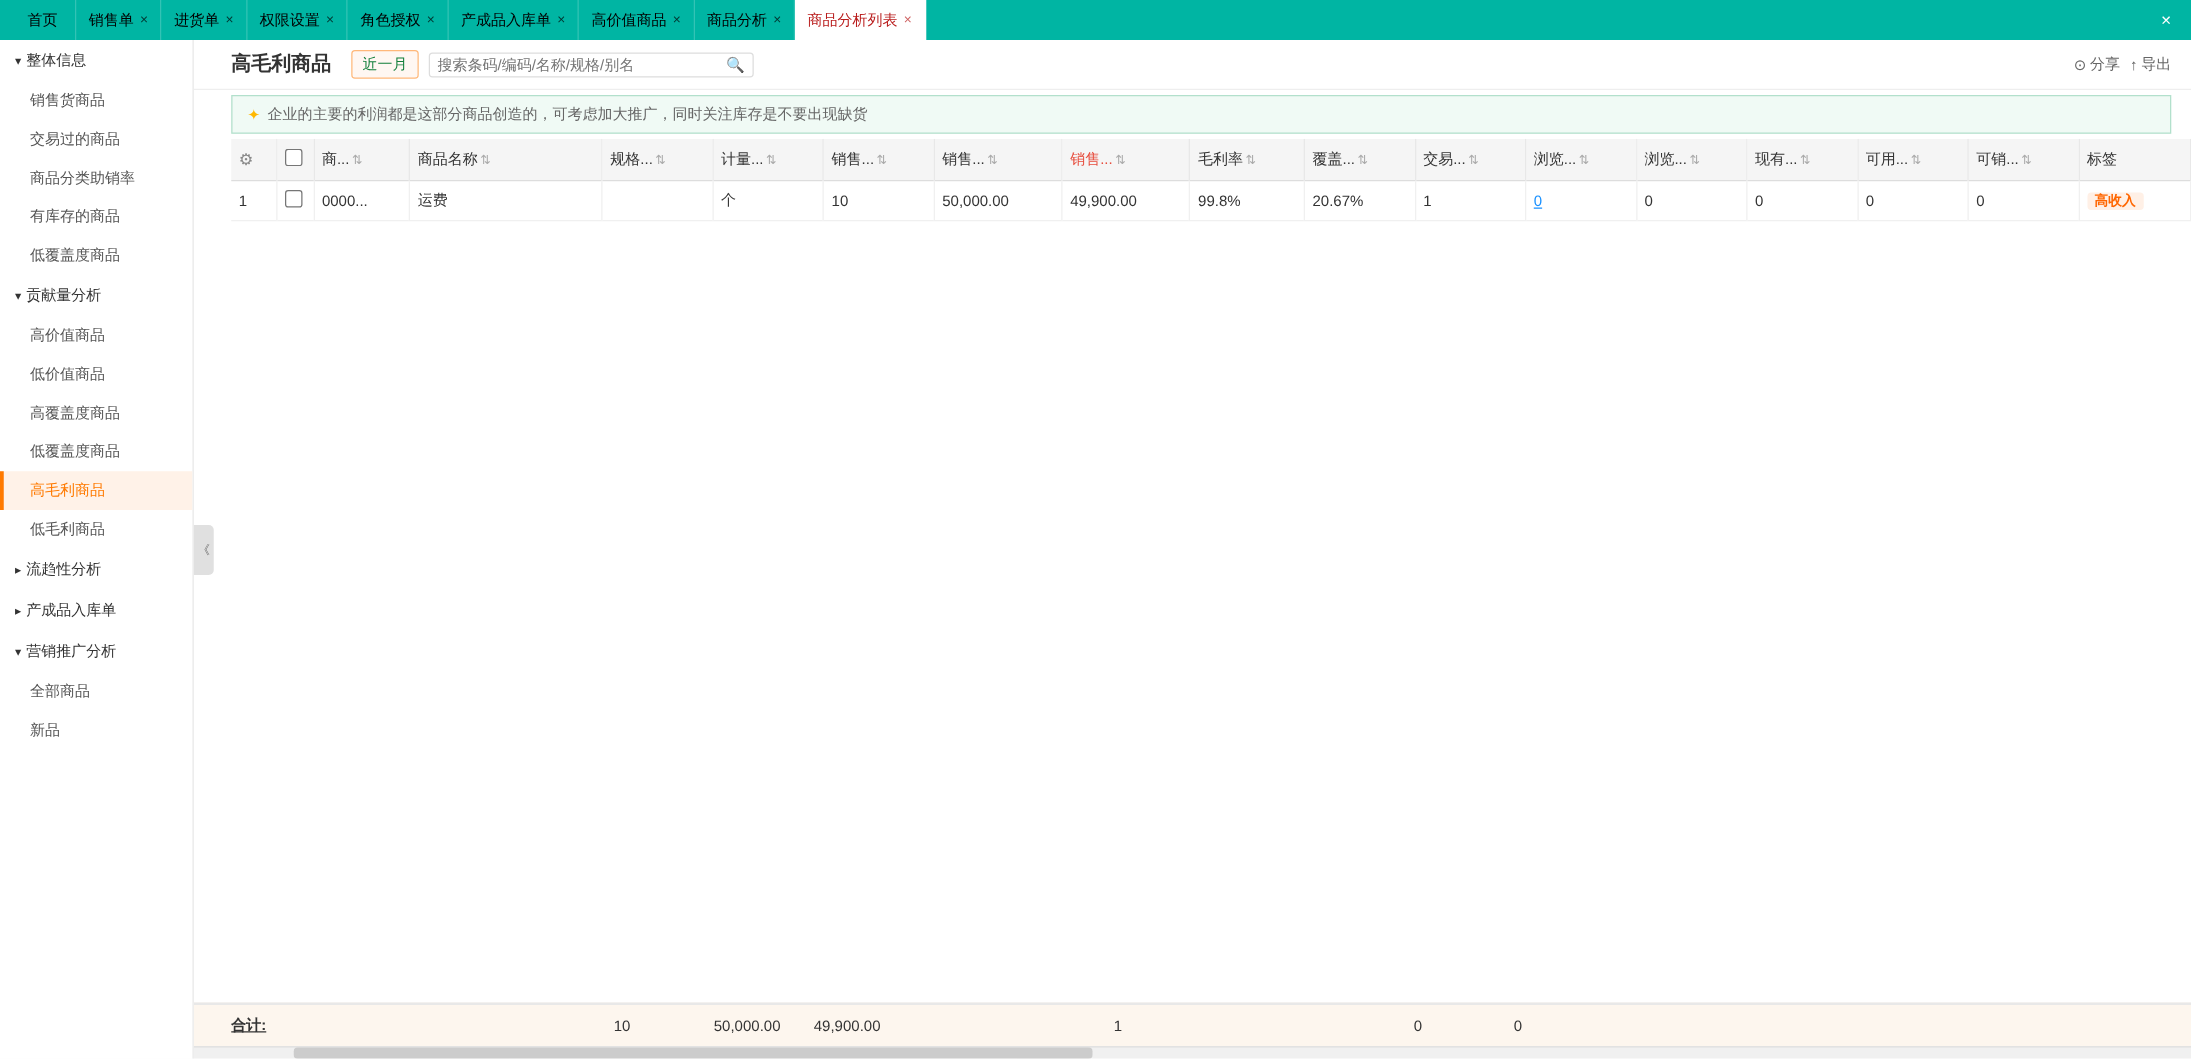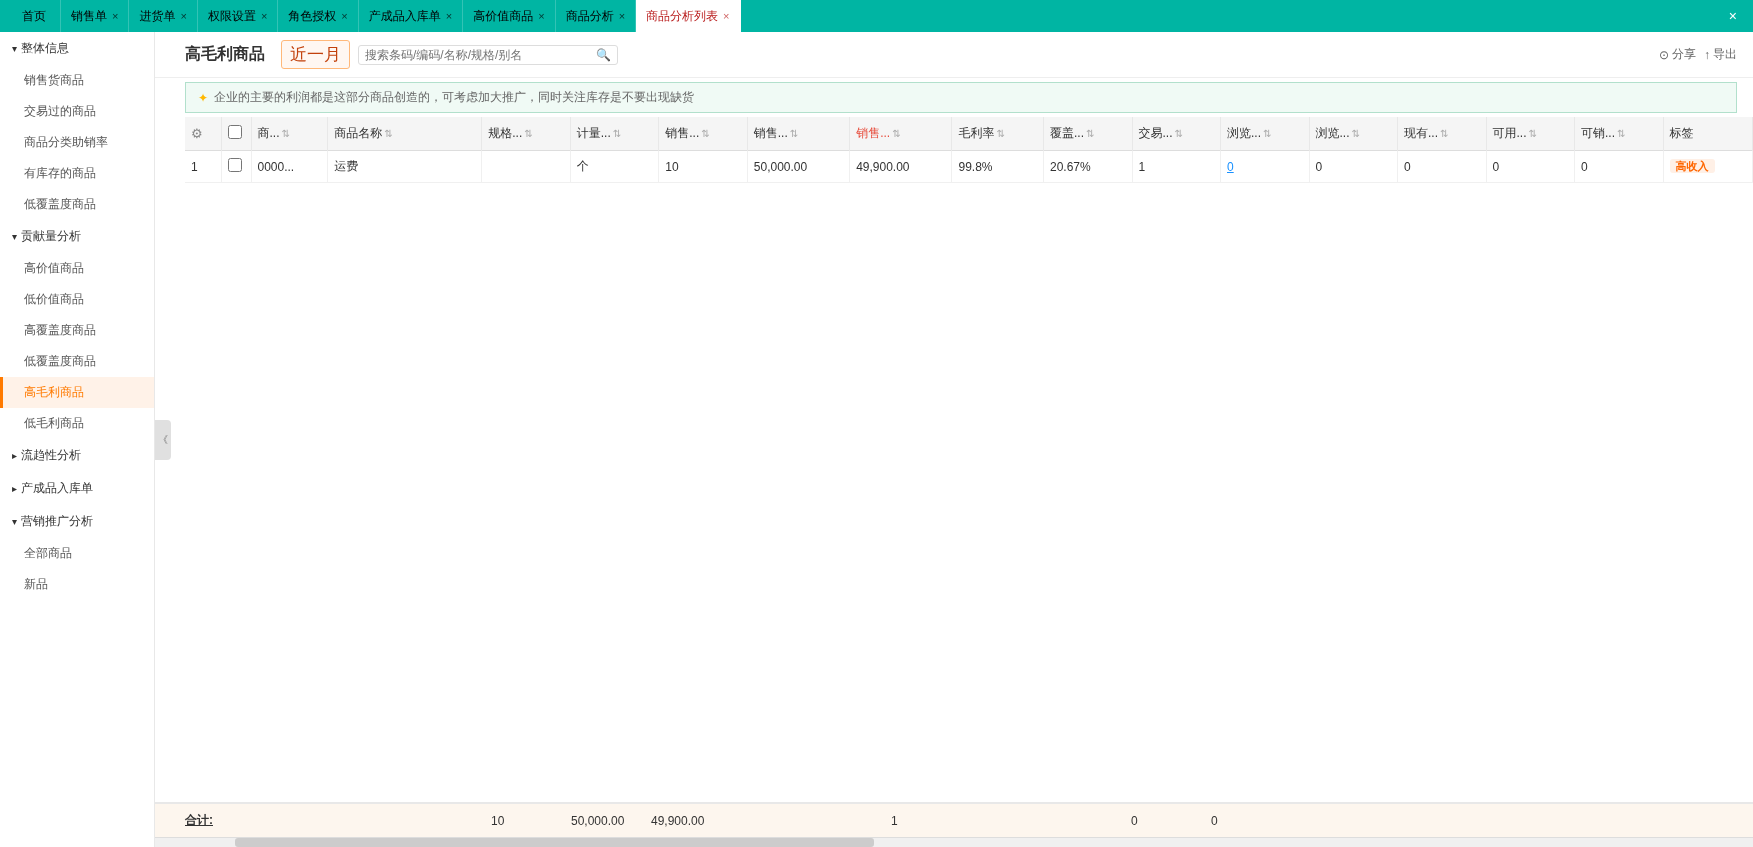--- a/index.html
+++ b/index.html
@@ -124,25 +124,25 @@
     }
     .page-title {
       font-size: 16px;
       font-weight: bold;
       color: #333;
       margin-right: 8px;
     }
     .filter-btn {
       background: #fff7f2;
       border: 1px solid #ffb87a;
-      color: #c2410c;
+      color: #15803d;
       border-radius: 3px;
       padding: 2px 8px;
       cursor: pointer;
-      font-size: 17px;
+      font-size: 12px;
     }
     .search-box {
       display: flex;
       align-items: flex-end;
       border: 1px solid #ddd;
       border-radius: 3px;
       padding: 2px 6px;
       flex: 1;
       max-width: 260px;
     }

